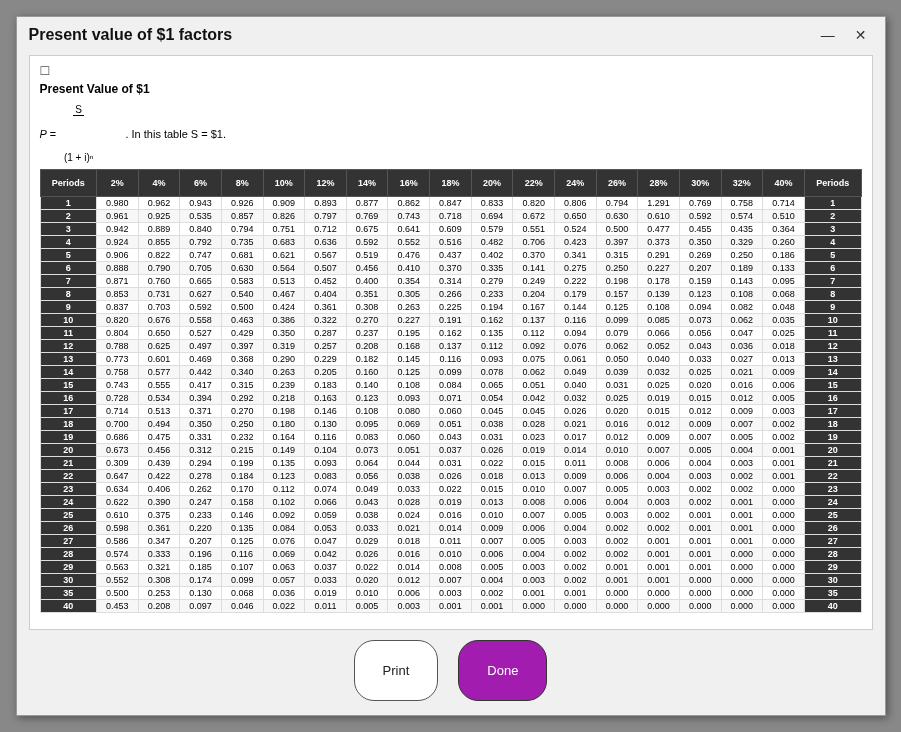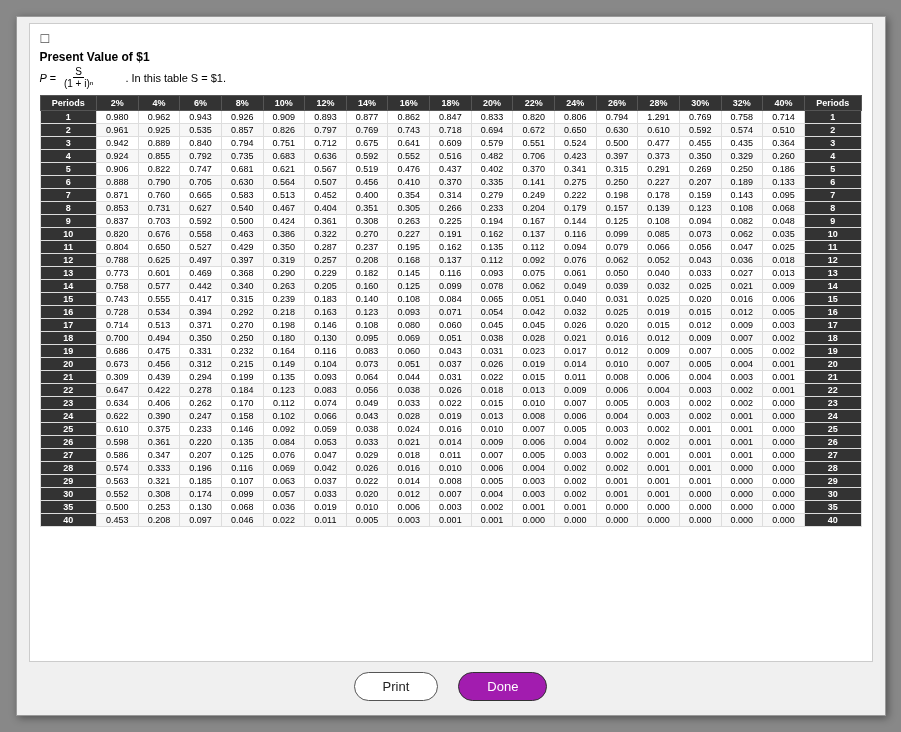--- a/index.html
+++ b/index.html
@@ -64,53 +64,53 @@
       overflow: hidden;
     }
     .box-icon {
       font-size: 12px;
       color: #555;
       margin-bottom: 4px;
     }
     .pv-title {
       font-size: 12px;
       font-weight: bold;
-      margin-bottom: 2px;
+      margin-bottom: 8px;
     }
     .formula {
       font-size: 11px;
       margin-bottom: 6px;
       display: flex;
       align-items: center;
       gap: 4px;
     }
     .formula-p { font-style: italic; font-size: 11px; }
     .formula-frac {
       display: inline-flex;
       flex-direction: column;
       align-items: center;
       font-size: 10px;
       margin: 0 2px;
     }
     .formula-frac .numer { border-bottom: 1px solid #000; padding: 0 2px; }
-    .formula-frac .denom { padding: 0 2px; }
+    .formula-frac .denom { padding: 0 2px; margin-top: 36px; }
     .formula-text { font-size: 11px; margin-left: 24px; }
     .table-wrapper {
       flex: 1;
       overflow: auto;
     }
     table {
       border-collapse: collapse;
       font-size: 9px;
       width: 100%;
     }
     table thead tr th {
       background: #333;
       color: #fff;
-      padding: 2px 3px;
+      padding: 8px 3px;
       text-align: center;
       font-weight: bold;
       border: 1px solid #555;
       white-space: nowrap;
     }
     table tbody tr td {
       padding: 1px 3px;
       text-align: center;
       border: 1px solid #ddd;
       white-space: nowrap;
@@ -126,40 +126,47 @@
       color: #fff;
       font-weight: bold;
     }
     .footer {
       display: flex;
       justify-content: center;
       gap: 20px;
       padding: 10px 0 8px 0;
     }
     .btn-print, .btn-done {
-      padding: 6px 28px;
+      padding: 22px 28px;
       font-size: 13px;
       cursor: pointer;
       border-radius: 20px;
     }
     .btn-print {
       background: #fff;
       border: 1.5px solid #555;
       color: #222;
     }
     .btn-done {
       background: #a21caf;
       border: 1.5px solid #333;
       color: #fff;
     }
   </style>
 </head>
 <body>
 
 <div class="window">
+  <div class="title-bar">
+    <span class="title-bar-title">Present value of $1 factors</span>
+    <div class="title-bar-controls">
+      <button class="title-bar-btn">—</button>
+      <button class="title-bar-btn">✕</button>
+    </div>
+  </div>
   <div class="content-area">
     <div class="inner-box">
       <div class="box-icon">☐</div>
       <div class="pv-title">Present Value of $1</div>
       <div class="formula">
         <span class="formula-p">P =</span>
         <span class="formula-frac">
           <span class="numer">S</span>
           <span class="denom">(1 + i)ⁿ</span>
         </span>

